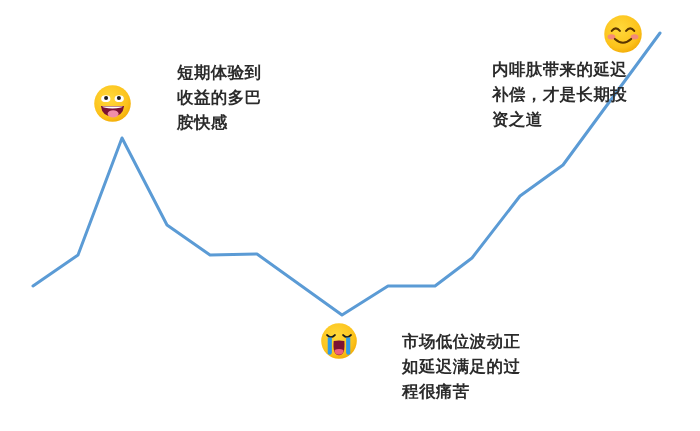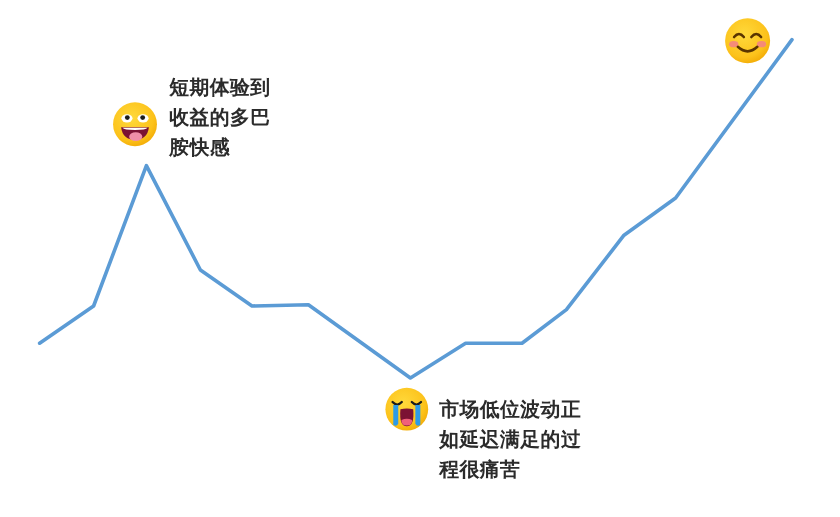--- a/index.html
+++ b/index.html
@@ -25,20 +25,21 @@
   }
   .annotation {
     position: absolute;
     font-family: "DejaVu Sans", "Liberation Sans", sans-serif;
     font-size: 16.5px;
     font-weight: 700;
     line-height: 1.52;
     color: #2b2b2b;
     letter-spacing: 0.4px;
     white-space: pre-line;
+    margin-left: 36px;
   }
   .emoji-wrap {
     position: absolute;
   }
   .emoji-wrap svg { display: block; }
 
   
   #ann-peak { left: 141px; top: 60px; width: 150px; }
   #emoji-peak { left: 93px; top: 84px; }
 
@@ -100,20 +101,23 @@
       <path d="M14 27 Q20.5 19 27 27" fill="none" stroke="#5A3500" stroke-width="3.4" stroke-linecap="round"></path>
       <path d="M37 27 Q43.5 19 50 27" fill="none" stroke="#5A3500" stroke-width="3.4" stroke-linecap="round"></path>
 
       <ellipse cx="13.5" cy="36.5" rx="6.2" ry="4.2" fill="#F4857F" opacity="0.92"></ellipse>
       <ellipse cx="50.5" cy="36.5" rx="6.2" ry="4.2" fill="#F4857F" opacity="0.92"></ellipse>
 
       <path d="M19 40 Q32 52 45 40" fill="none" stroke="#5A3500" stroke-width="3.4" stroke-linecap="round"></path>
     </svg>
   </div>
 
+  <div class="annotation" id="ann-longterm">内啡肽带来的延迟
+补偿，才是长期投
+资之道</div>
 
   <div class="emoji-wrap" id="emoji-trough">
     <svg width="38" height="38" viewBox="0 0 64 64">
       <defs>
         <radialGradient id="g3" cx="42%" cy="36%" r="72%">
           <stop offset="0%" stop-color="#FFD93B"></stop>
           <stop offset="70%" stop-color="#FCC21B"></stop>
           <stop offset="100%" stop-color="#F0A500"></stop>
         </radialGradient>
       </defs>

